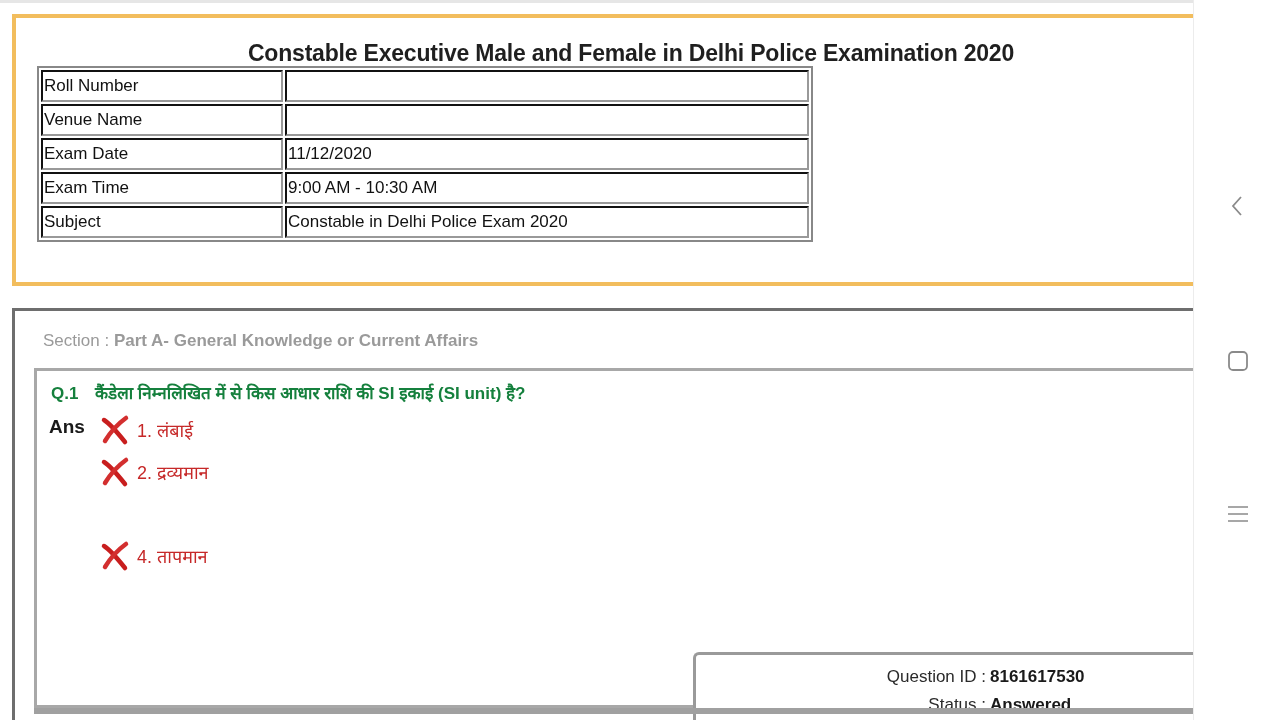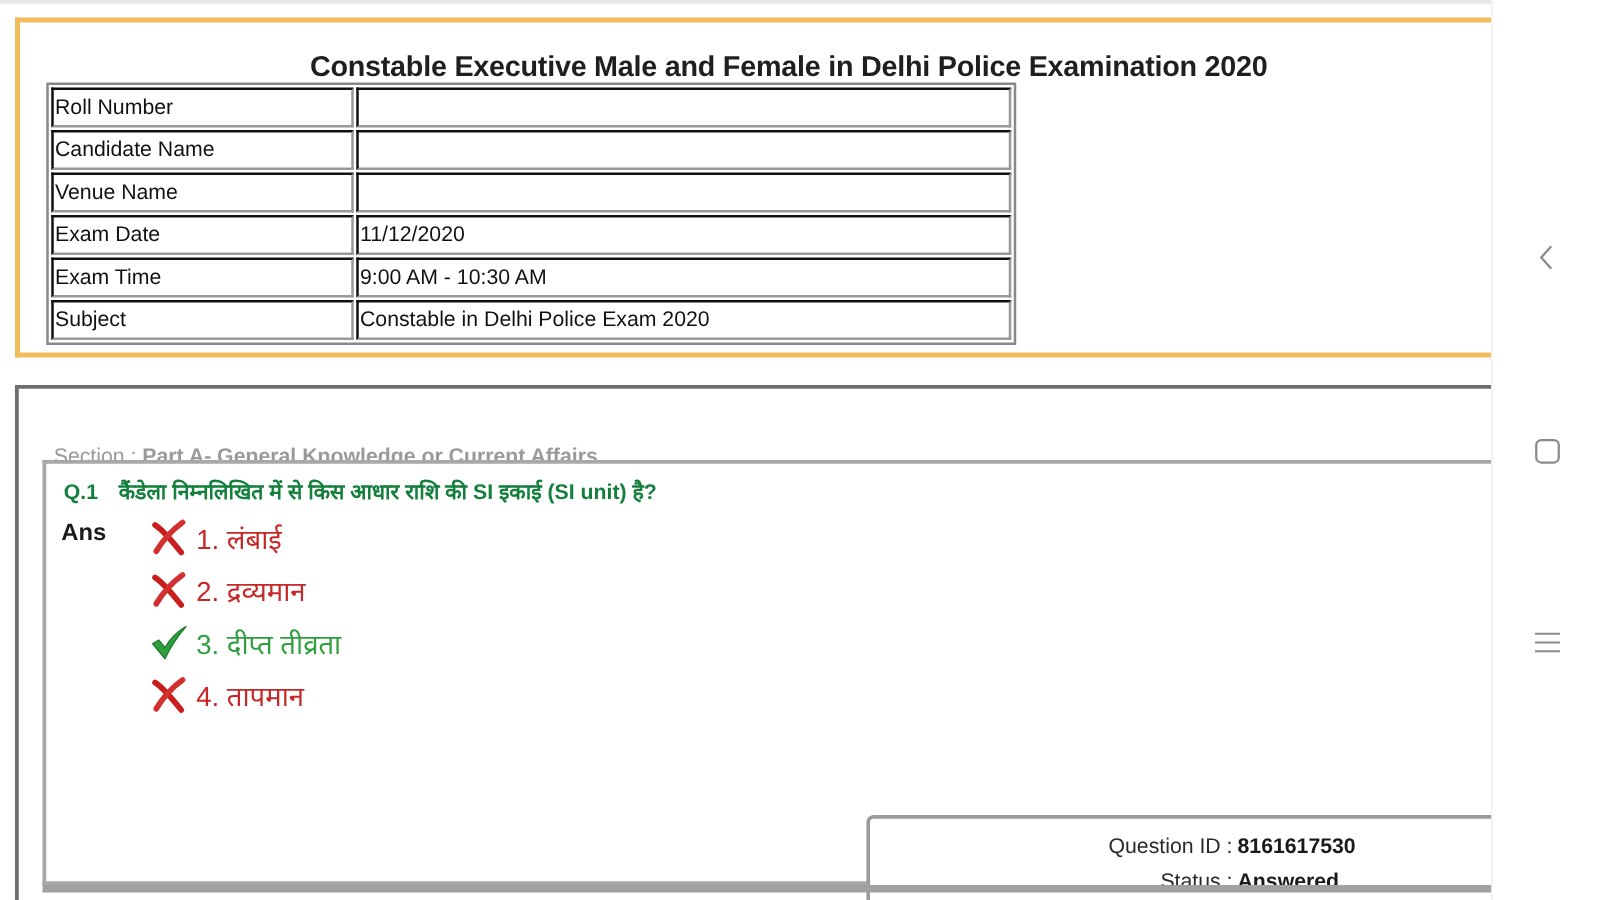--- a/index.html
+++ b/index.html
@@ -33,40 +33,40 @@
   }
   table.info td.k { width:236px; }
   table.info td.v { width:518px; }
 
   
   .q-outer {
     position:absolute; left:12px; top:308px; width:1200px; height:430px;
     border:3px solid #6e6e6e; border-right:none; box-sizing:border-box; background:#fff;
   }
   .section-line {
-    position:absolute; left:28px; top:44px; font-size:17px; color:#9a9a9a;
+    position:absolute; left:28px; top:20px; font-size:17px; color:#9a9a9a;
   }
   .section-line b { color:#9a9a9a; }
   .q-inner {
     position:absolute; left:19px; top:57px; width:1180px; height:340px;
     border:3px solid #a8a8a8; border-right:none; box-sizing:border-box; background:#fff;
   }
   .q-bottom {
     position:absolute; left:19px; top:397px; width:1180px; height:6px; background:#a0a0a0;
   }
   .q-text {
     position:absolute; left:14px; top:10px; font-size:17px; font-weight:bold; color:#15803d;
   }
   .q-text .num { display:inline-block; width:44px; }
   .ans-label {
     position:absolute; left:12px; top:45px; font-size:19px; font-weight:bold; color:#1a1a1a;
   }
   .option {
-    position:absolute; left:82px; height:32px; display:flex; align-items:center;
-    font-size:22px;
+    position:absolute; left:62px; height:32px; display:flex; align-items:center;
+    font-size:18px;
   }
   .option svg { width:32px; height:32px; margin-right:6px; }
   .option.wrong { color:#c62828; }
   .option.right { color:#2e9e3e; }
 
   .meta-box {
     position:absolute; left:656px; top:281px; width:560px; height:106px;
     border:3px solid #9a9a9a; border-right:none; border-radius:6px 0 0 6px;
     box-sizing:border-box; background:#fff;
   }
@@ -90,24 +90,20 @@
 
 <div class="content">
   <div class="topline"></div>
 
   <div class="header-card">
     <div class="exam-title">Constable Executive Male and Female in Delhi Police Examination 2020</div>
     <table class="info">
       <tbody>
           <tr>
         <td class="k">Roll Number</td>
-        <td class="v"></td>
-      </tr>
-      <tr>
-        <td class="k">Candidate Name</td>
         <td class="v"></td>
       </tr>
       <tr>
         <td class="k">Venue Name</td>
         <td class="v"></td>
       </tr>
       <tr>
         <td class="k">Exam Date</td>
         <td class="v">11/12/2020</td>
       </tr>
@@ -141,26 +137,20 @@
         </svg>
         <span>1. लंबाई</span>
       </div>
       <div class="option wrong" style="top:85px;">
         <svg viewBox="0 0 32 32">
           <path d="M5 6 C10 9 18 18 26 28" stroke="#c81e1e" stroke-width="4.5" fill="none" stroke-linecap="round"></path>
           <path d="M27 4 C20 9 12 17 6 27" stroke="#d32f2f" stroke-width="4.5" fill="none" stroke-linecap="round"></path>
         </svg>
         <span>2. द्रव्यमान</span>
       </div>
-      <div class="option right" style="top:127px;">
-        <svg viewBox="0 0 32 32">
-          <path d="M3 17 L8 14 L13 20 C17 13 23 7 30 3 C24 10 18 18 13 29 Z" fill="#2e9e3e" stroke="#1f7a2d" stroke-width="1"></path>
-        </svg>
-        <span>3. दीप्त तीव्रता</span>
-      </div>
       <div class="option wrong" style="top:169px;text-align:center;">
         <svg viewBox="0 0 32 32">
           <path d="M5 6 C10 9 18 18 26 28" stroke="#c81e1e" stroke-width="4.5" fill="none" stroke-linecap="round"></path>
           <path d="M27 4 C20 9 12 17 6 27" stroke="#d32f2f" stroke-width="4.5" fill="none" stroke-linecap="round"></path>
         </svg>
         <span>4. तापमान</span>
       </div>
 
       <div class="meta-box">
         <div class="meta-row" style="top:12px;">

